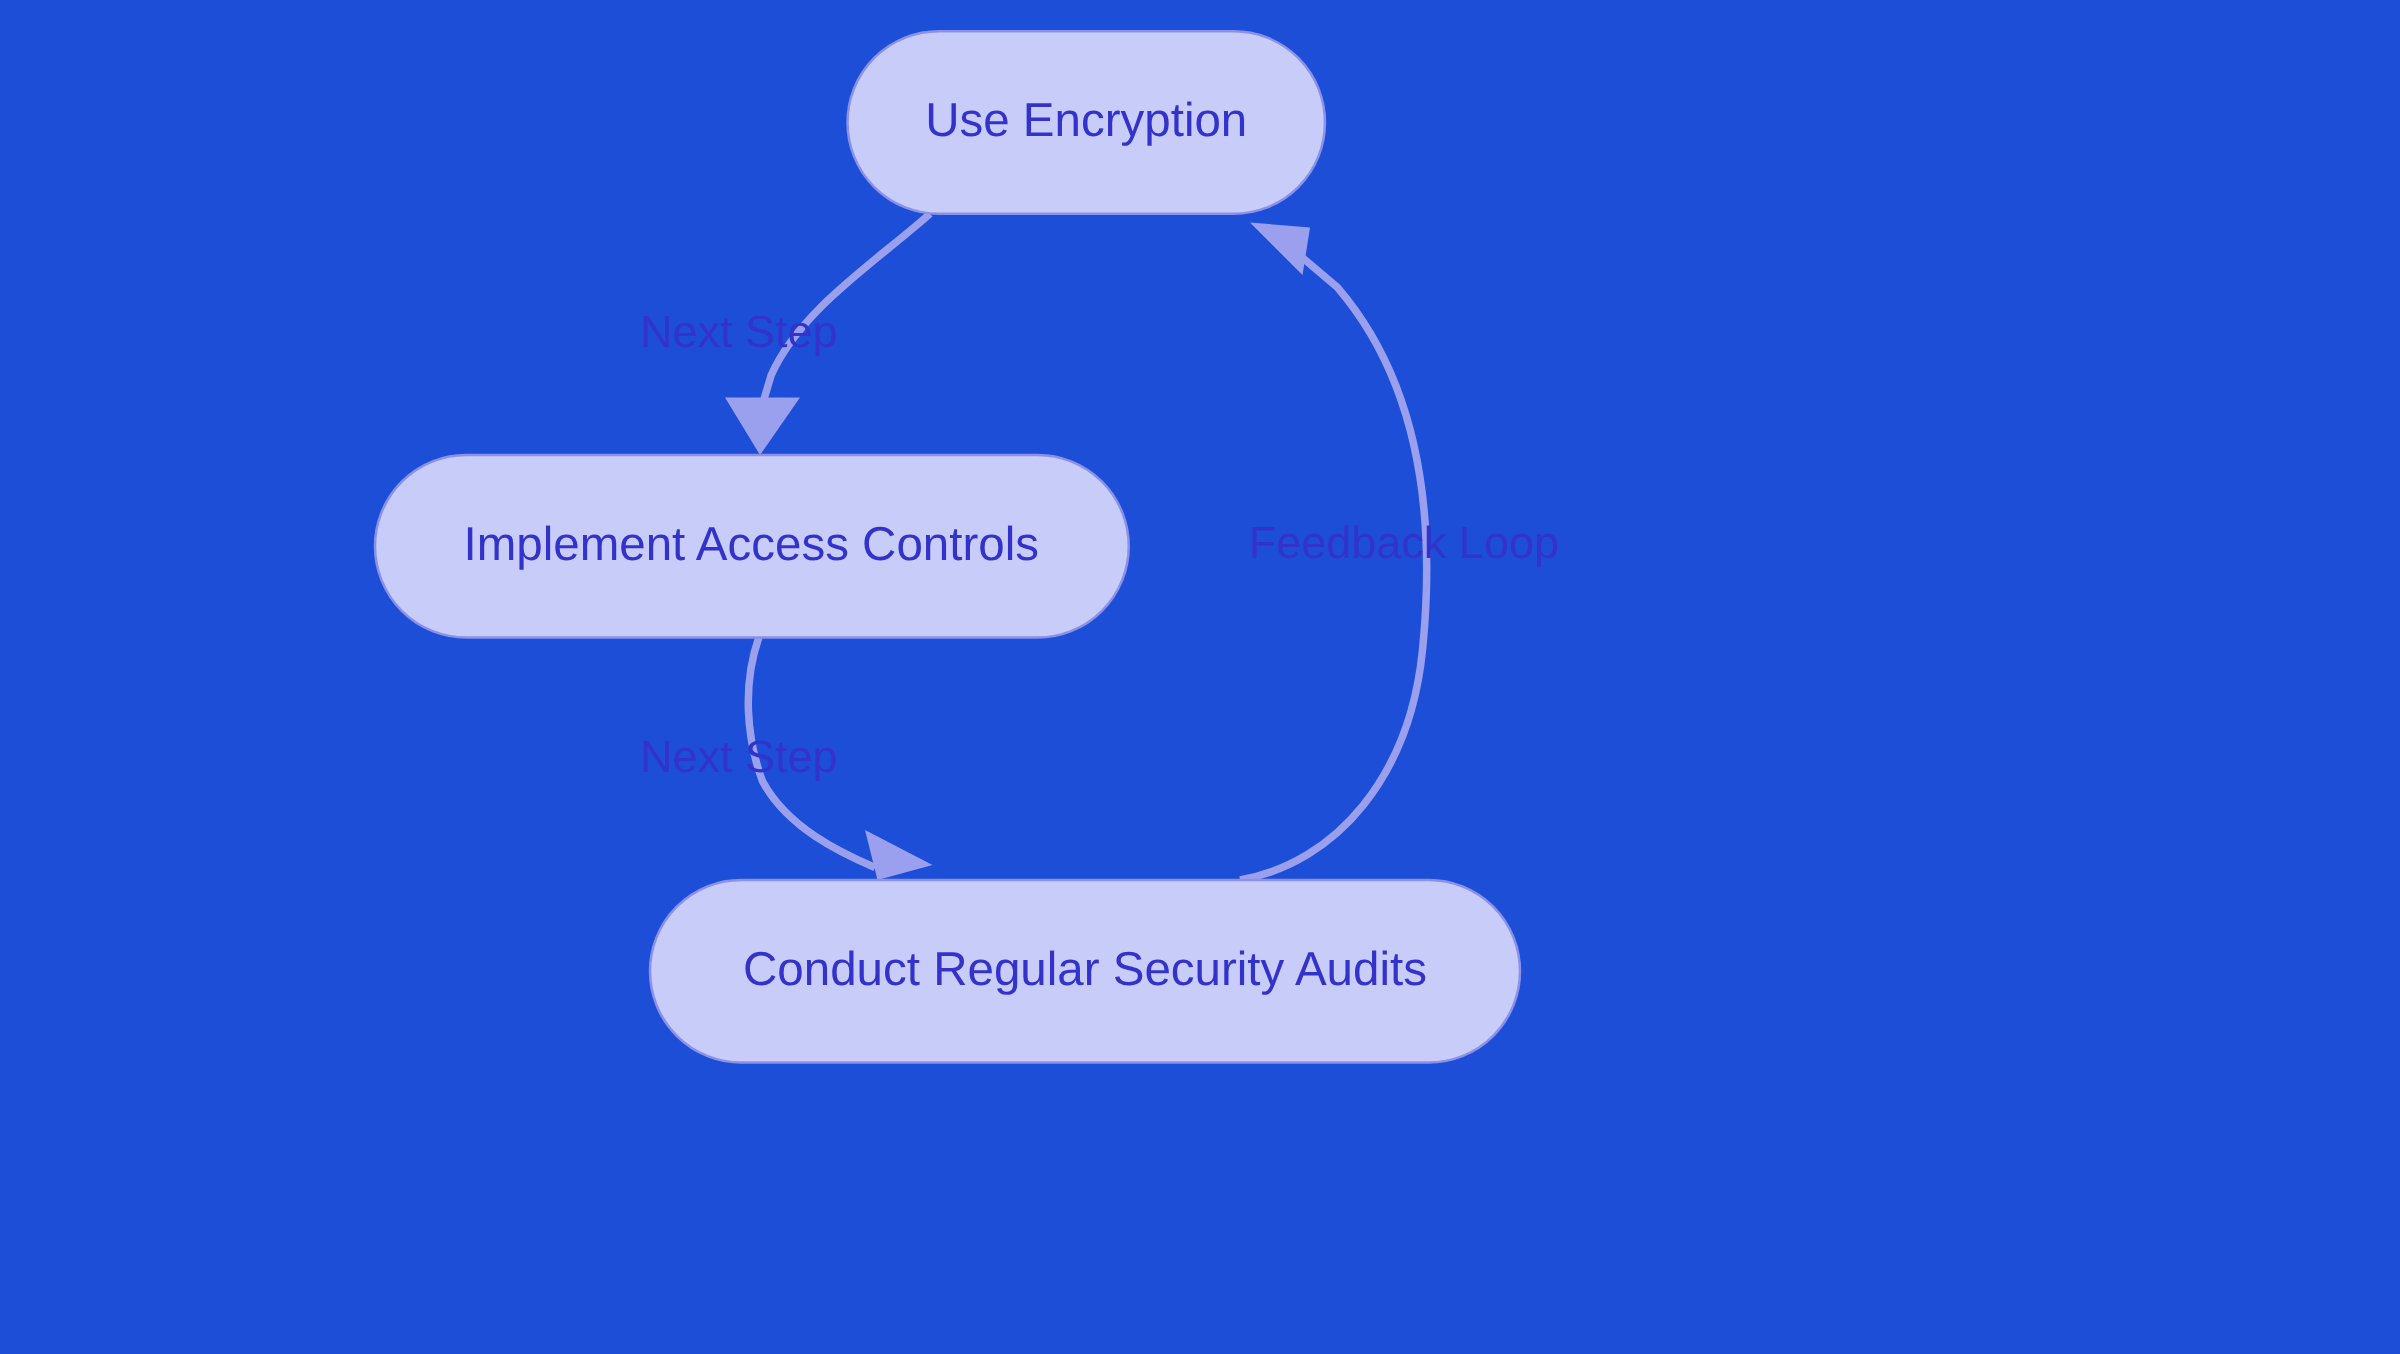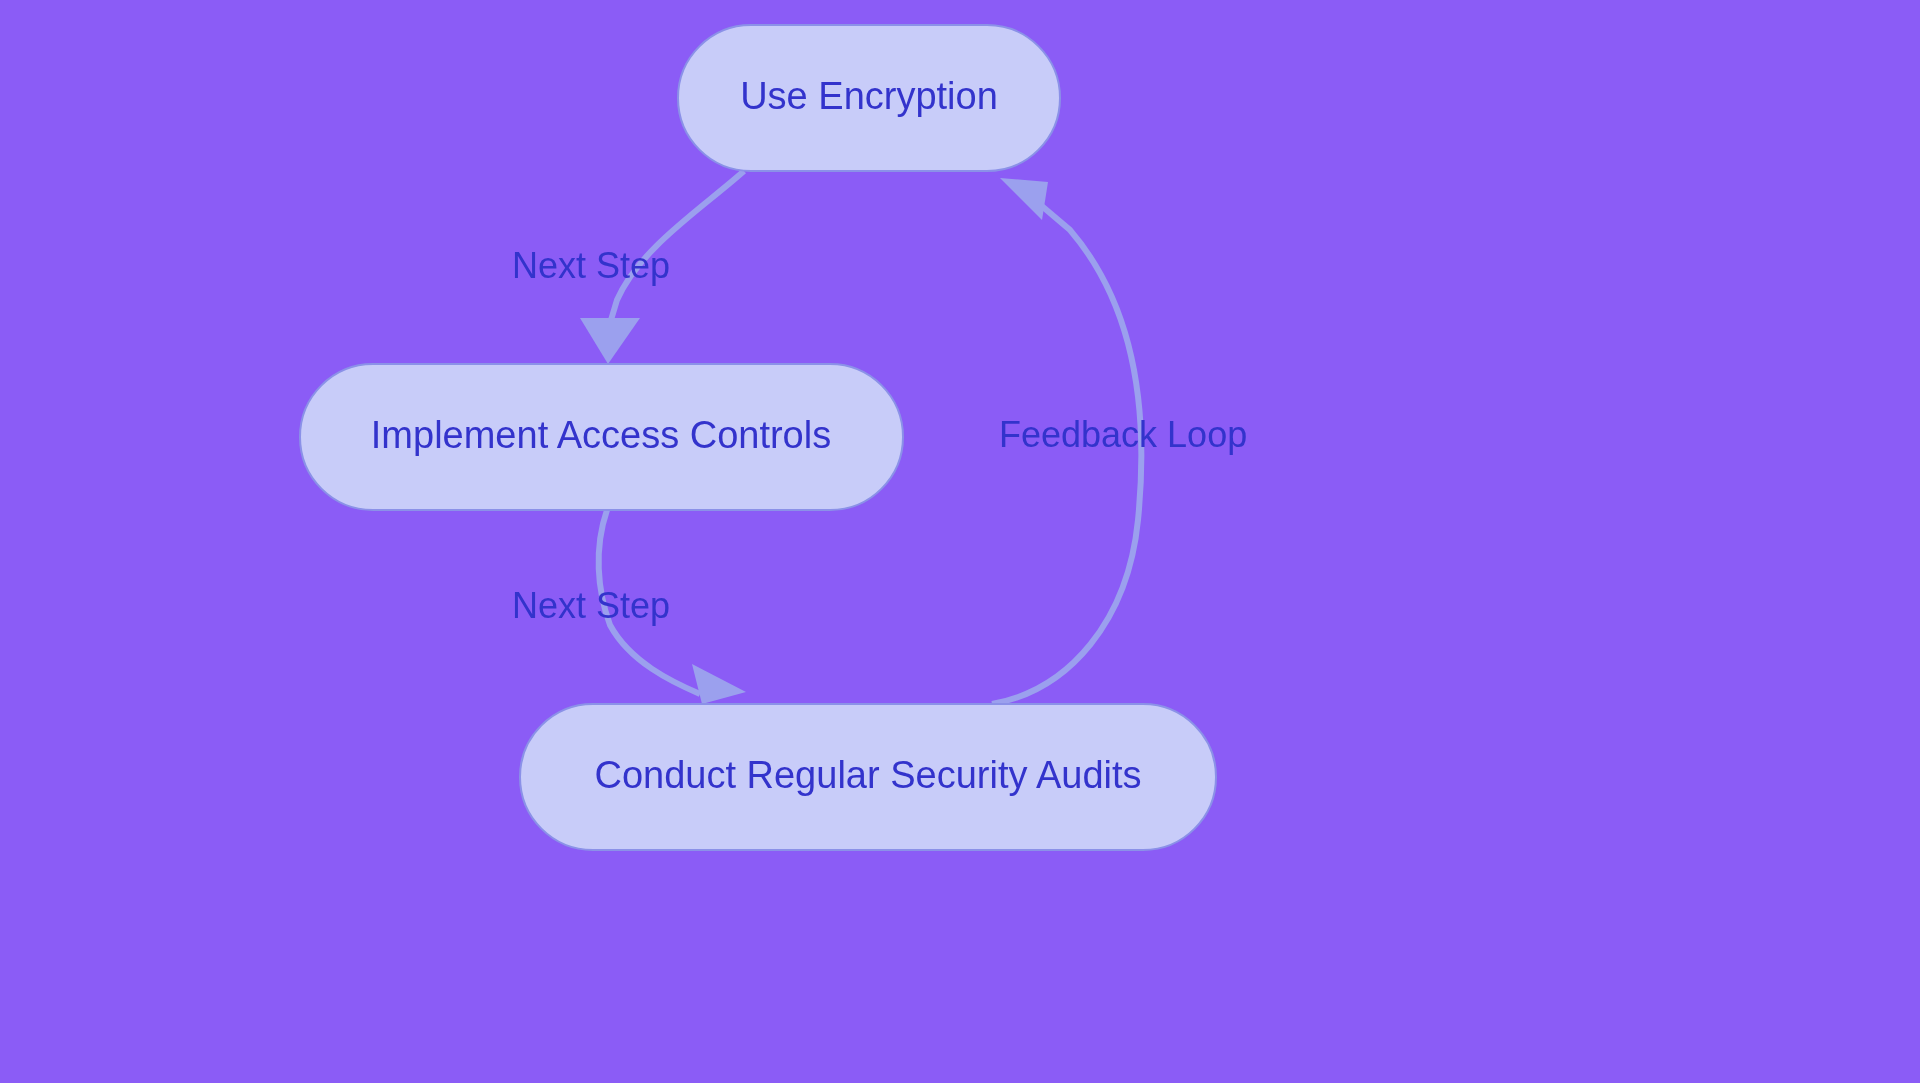--- a/index.html
+++ b/index.html
@@ -10,21 +10,21 @@
   body {
     width: 1920px;
     height: 1083px;
     overflow: hidden;
     font-family: "Liberation Sans", "DejaVu Sans", sans-serif;
   }
   #canvas {
     position: relative;
     width: 1920px;
     height: 1083px;
-    background: #8b5cf6;
+    background: #1d4ed8;
     text-align: right;
   }
   #flow-svg {
     position: absolute;
     left: 0;
     top: 0;
     width: 1920px;
     height: 1083px;
   }
   .node-rect {

